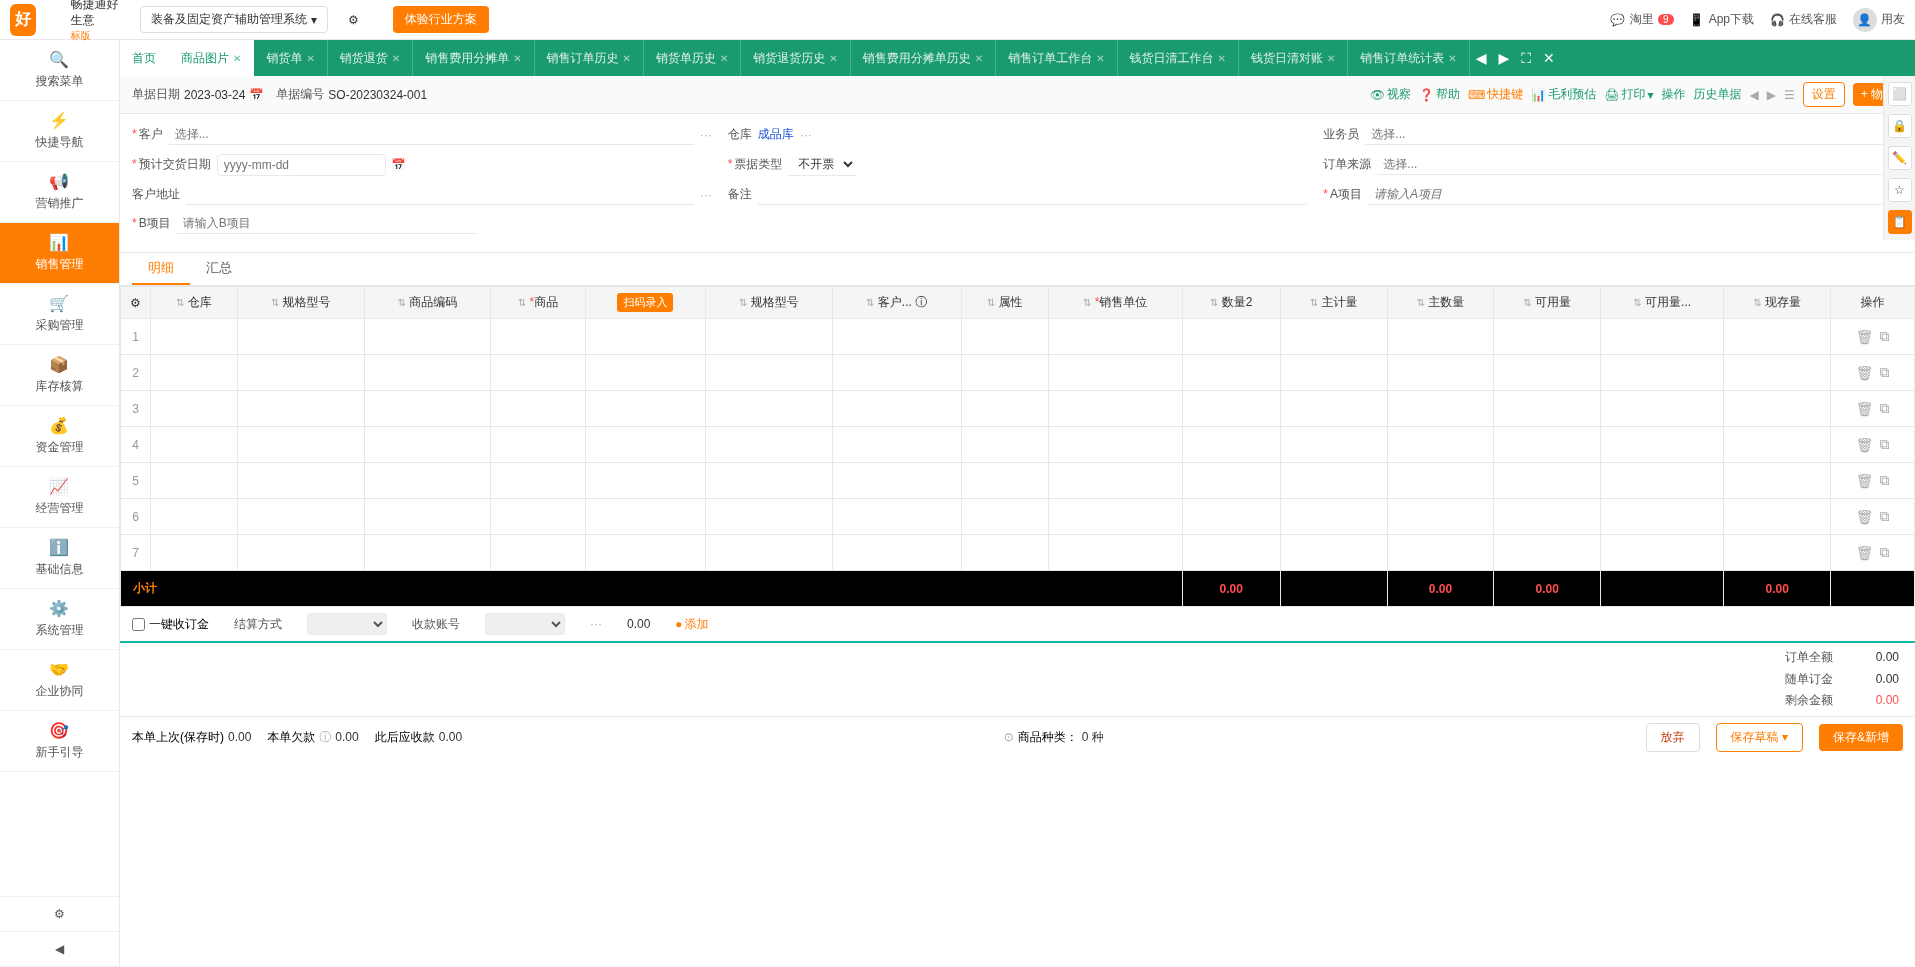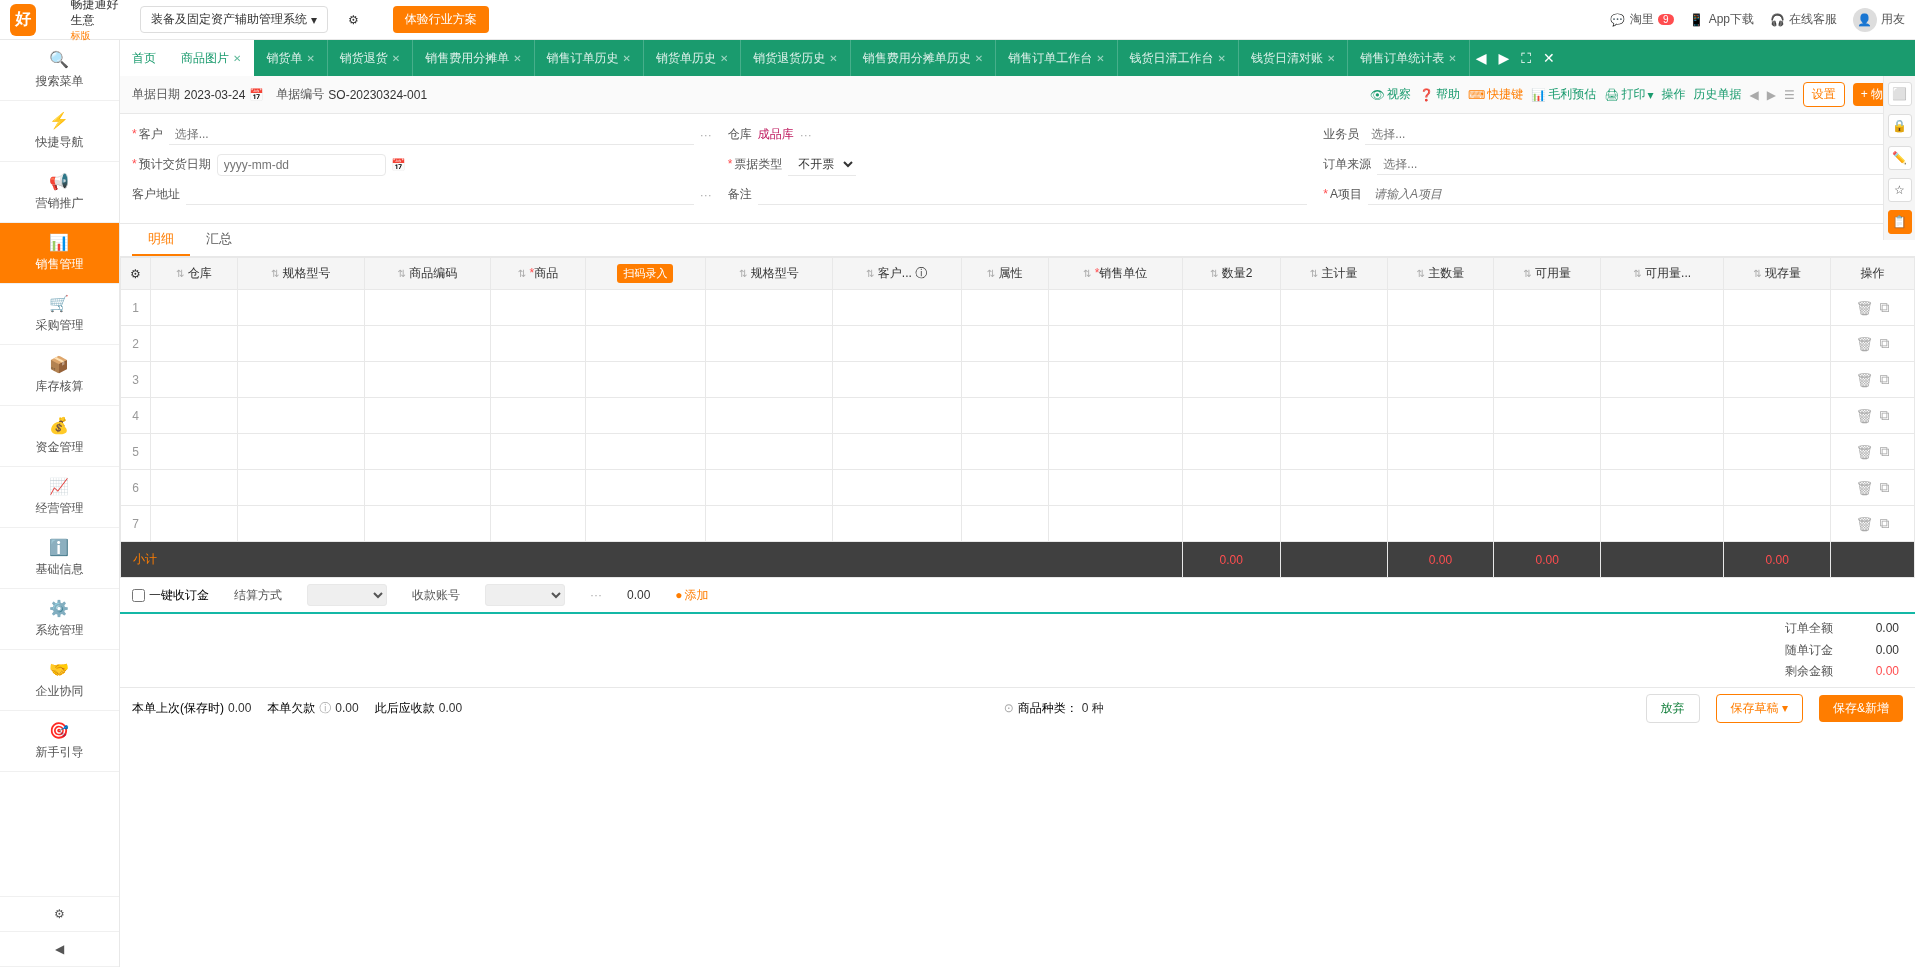--- a/index.html
+++ b/index.html
@@ -245,21 +245,21 @@
       border: none;
       border-bottom: 1px solid #e8e8e8;
       padding: 3px 6px;
       font-size: 12px;
       color: #333;
       background: transparent;
       outline: none;
       cursor: pointer;
     }
     .dots-btn { color: #aaa; cursor: pointer; font-size: 12px; }
-    .form-static { color: #be185d; font-size: 12px; }
+    .form-static { color: #1d4ed8; font-size: 12px; }
 
     
     .inner-tabs {
       display: flex;
       padding: 0 12px;
       border-bottom: 1px solid #e8e8e8;
       gap: 0;
     }
     .inner-tab {
       padding: 6px 16px;
@@ -305,22 +305,22 @@
       padding: 2px 6px;
       font-size: 11px;
       cursor: pointer;
     }
     .th-required { color: #ff4d4f; }
     .action-icons { display: flex; align-items: center; justify-content: center; gap: 6px; }
     .action-icon { color: #aaa; cursor: pointer; font-size: 14px; }
 
     
     .summary-row td {
-      background: #404040;
-      font-weight: 400;
+      background: #000000;
+      font-weight: 700;
     }
     .summary-label { color: #ff7d00; font-size: 12px; }
     .summary-value { color: #ff4d4f; font-size: 12px; }
 
     
     .bottom-bar {
       position: sticky;
       bottom: 0;
       background: #fff;
       border-top: 1px solid #e8e8e8;
@@ -336,21 +336,21 @@
     .bottom-label { color: #000000; font-size: 12px; }
     .bottom-value { color: #333; font-size: 12px; }
     .btn-discard {
       margin-left: auto;
       border: 1px solid #ddd;
       background: white;
       border-radius: 4px;
       padding: 5px 14px;
       cursor: pointer;
       font-size: 12px;
-      color: #15803d;
+      color: #c2410c;
     }
     .btn-save-draft {
       border: 1px solid #ff7d00;
       background: white;
       color: #ff7d00;
       border-radius: 4px;
       padding: 5px 14px;
       cursor: pointer;
       font-size: 12px;
     }
@@ -682,20 +682,26 @@
       <div class="form-field">
         <span class="form-label">备注</span>
         <input class="form-input" type="text" style="flex: 2 1 0%;">
       </div>
       <div class="form-field">
         <span class="form-label"><span class="required-star">*</span><span>A项目</span></span>
         <input class="form-input" type="text" style="flex: 2 1 0%; font-style: italic;" placeholder="请输入A项目">
       </div>
     </div>
 
+    <div class="form-row">
+      <div class="form-field">
+        <span class="form-label"><span class="required-star">*</span><span>B项目</span></span>
+        <input class="form-input" type="text" style="max-width: 300px;" placeholder="请输入B项目">
+      </div>
+    </div>
   </div>
 
   <div class="inner-tabs">
     <div class="inner-tab active">明细</div>
     <div class="inner-tab">汇总</div>
   </div>
 
   <div class="table-wrapper">
     <table class="data-table">
       <thead>

